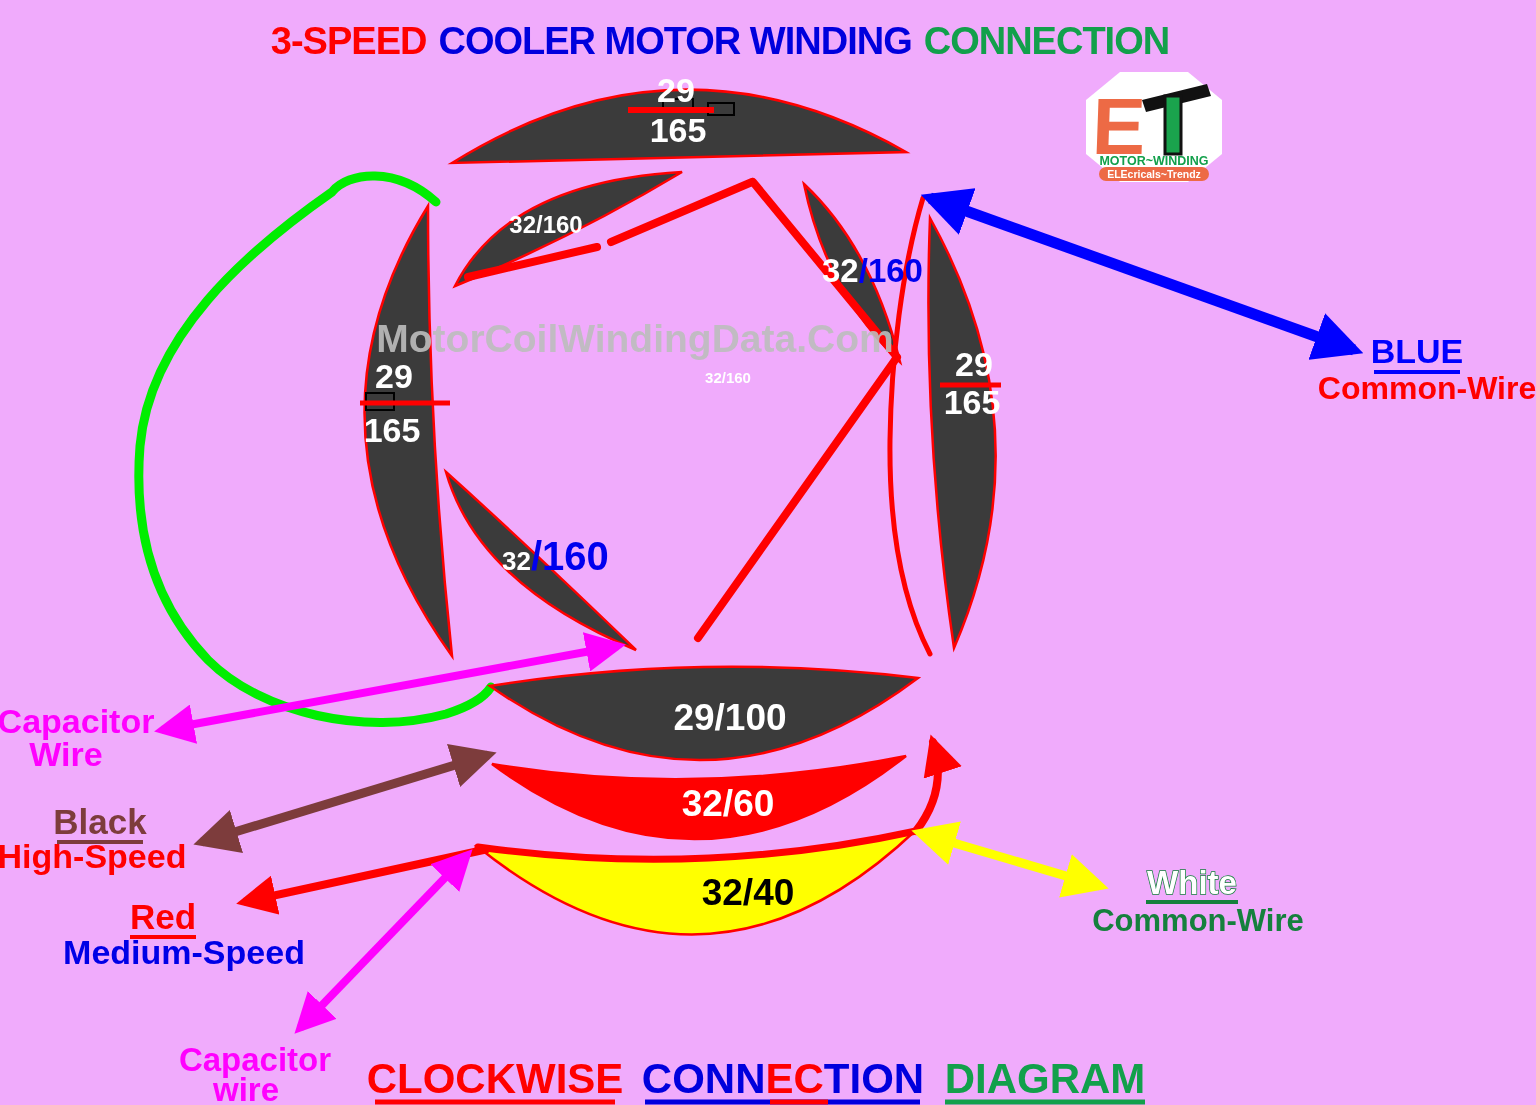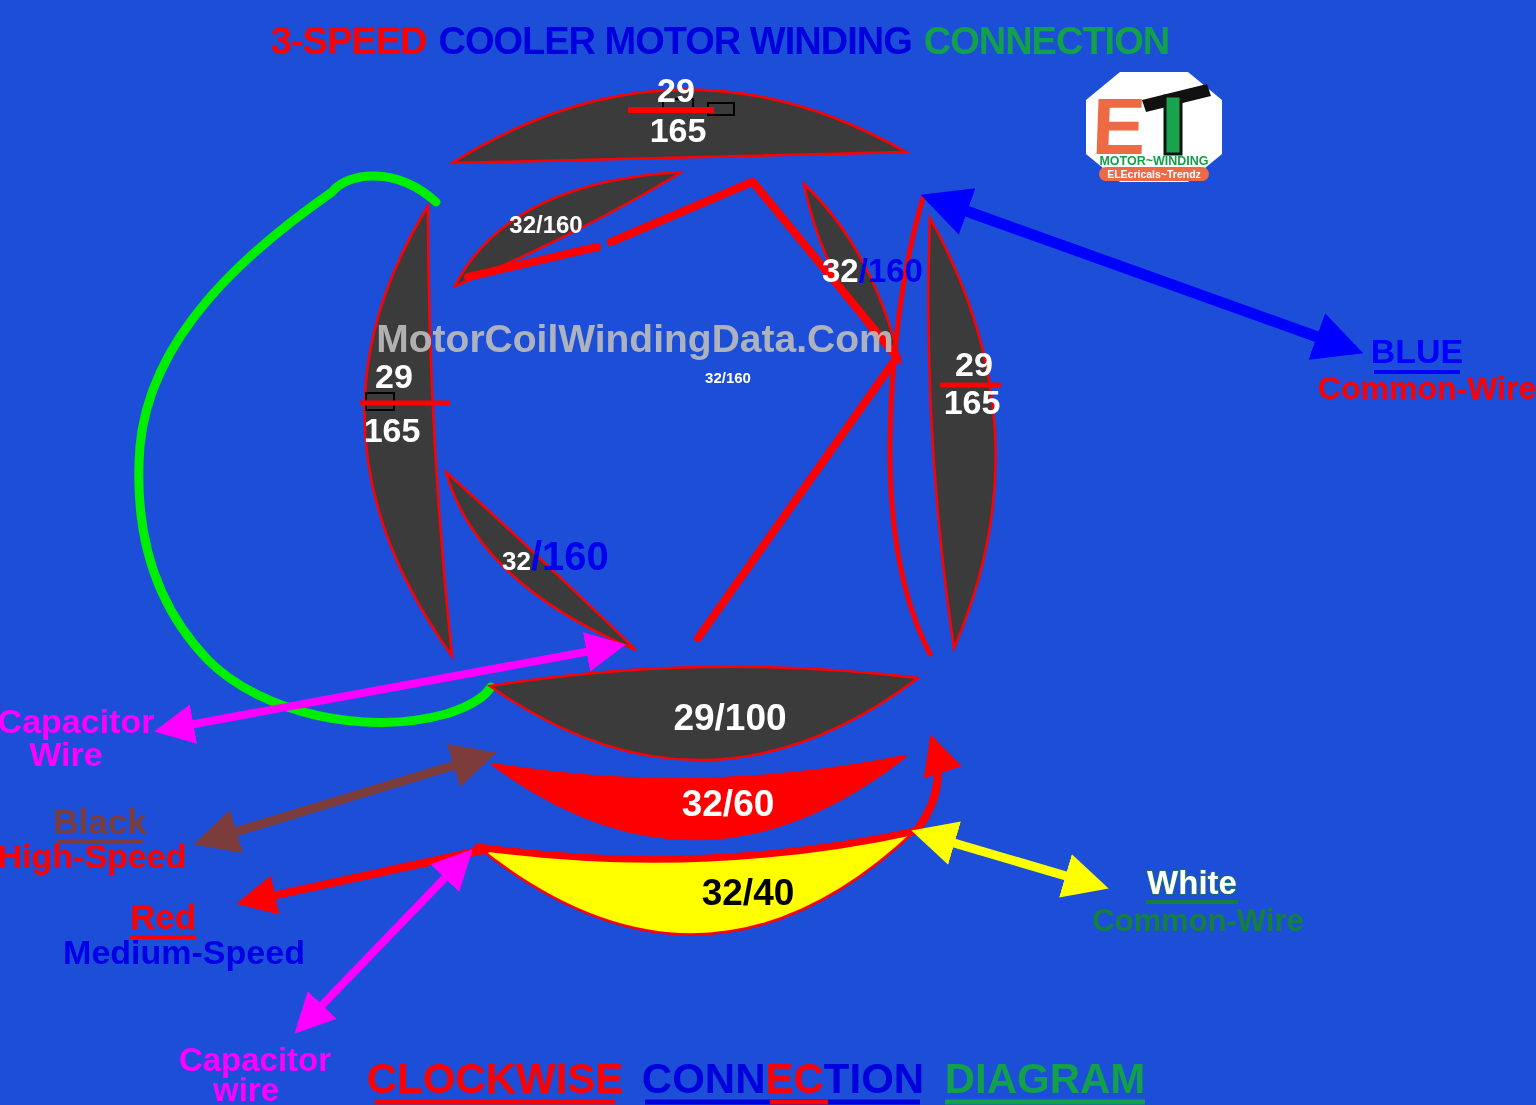--- a/index.html
+++ b/index.html
@@ -1,16 +1,16 @@
 <!DOCTYPE html>
 <html><head>
 <meta charset="utf-8">
 <style>
   html,body{margin:0;padding:0;background:#000;}
-  .stage{position:relative;width:1536px;height:1105px;background:#1d4ed8;overflow:hidden;}
+  .stage{position:relative;width:1536px;height:1105px;background:#f0abfc;overflow:hidden;}
   svg{position:absolute;left:0;top:0;}
   svg text{font-family:"Liberation Sans","DejaVu Sans",sans-serif;font-weight:bold;}
 </style>
 </head>
 <body>
 
 <div class="stage">
 <svg width="1536" height="1105" viewBox="0 0 1536 1105">
   <defs>
     <marker id="ah-magenta" viewBox="0 0 10 10" refX="8" refY="5" markerWidth="5" markerHeight="5" orient="auto-start-reverse">

